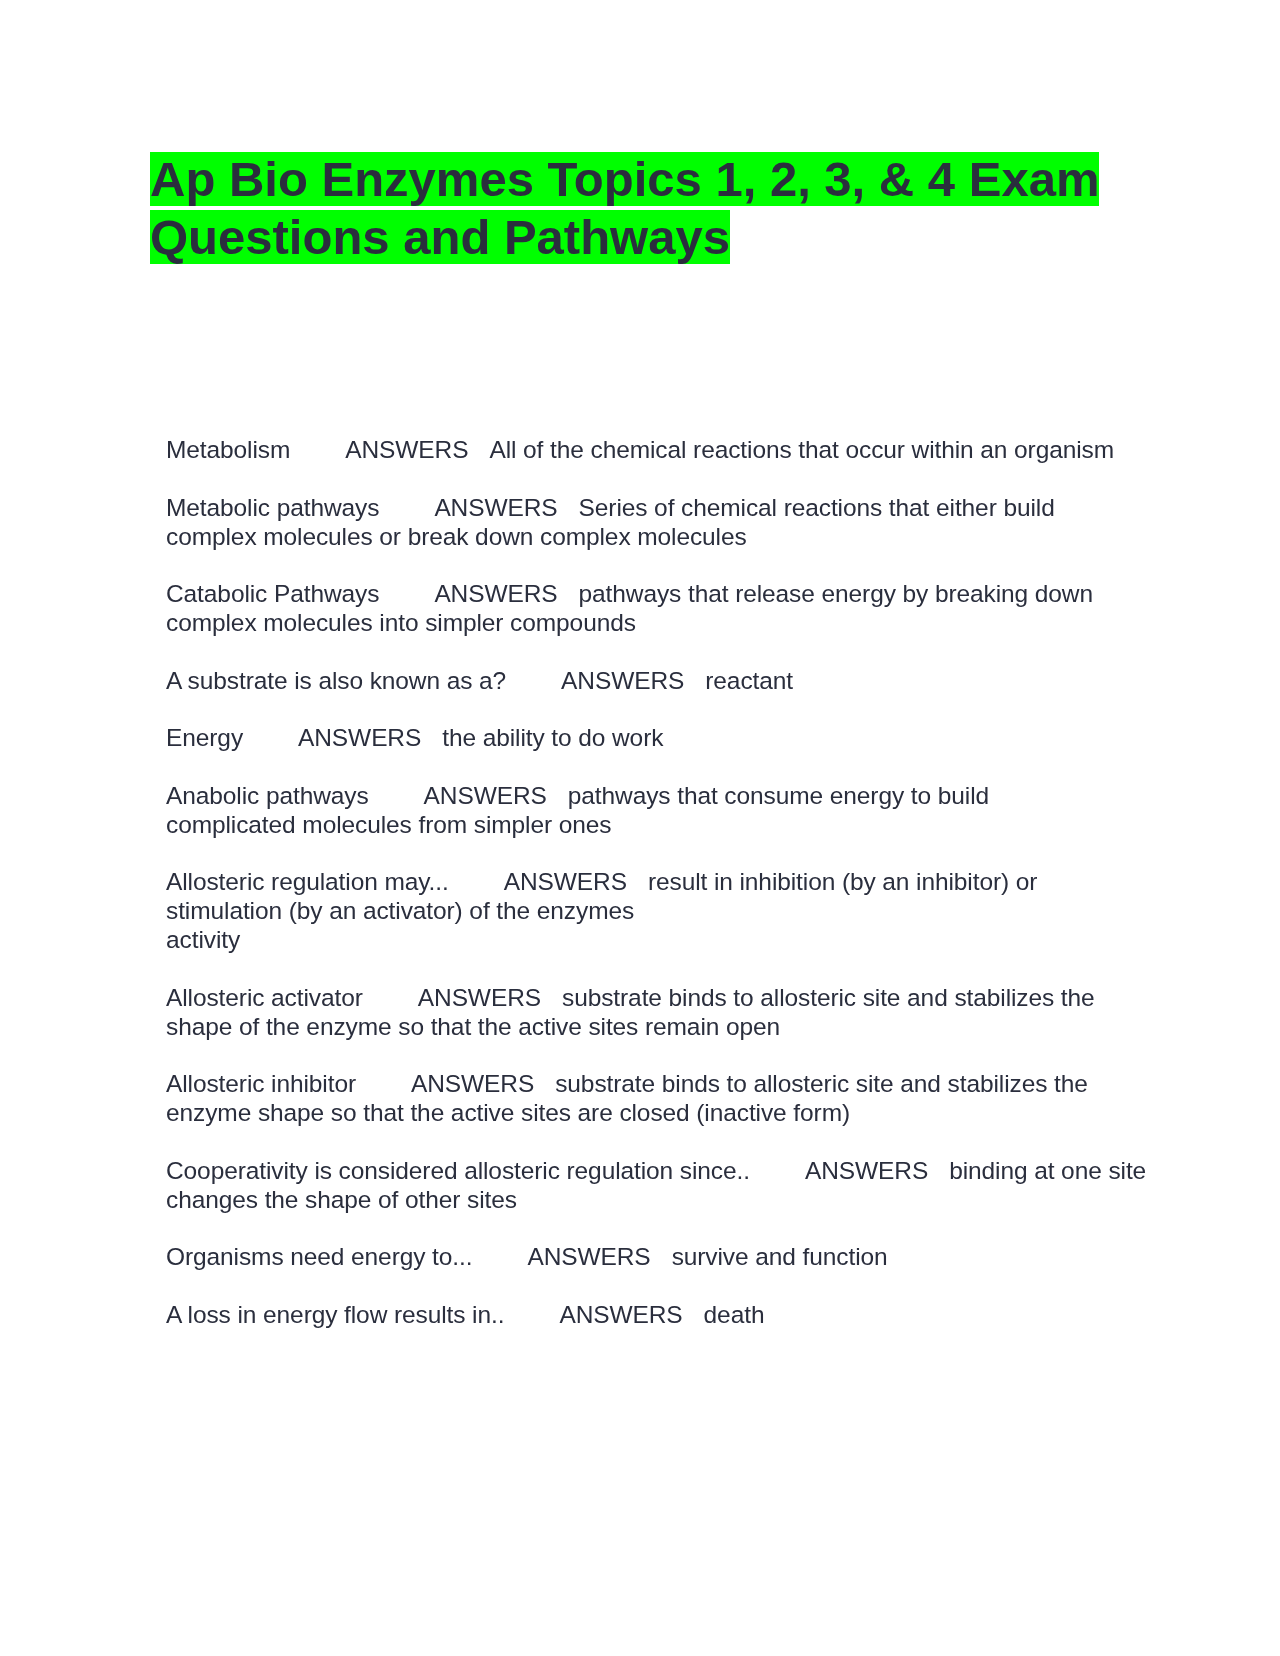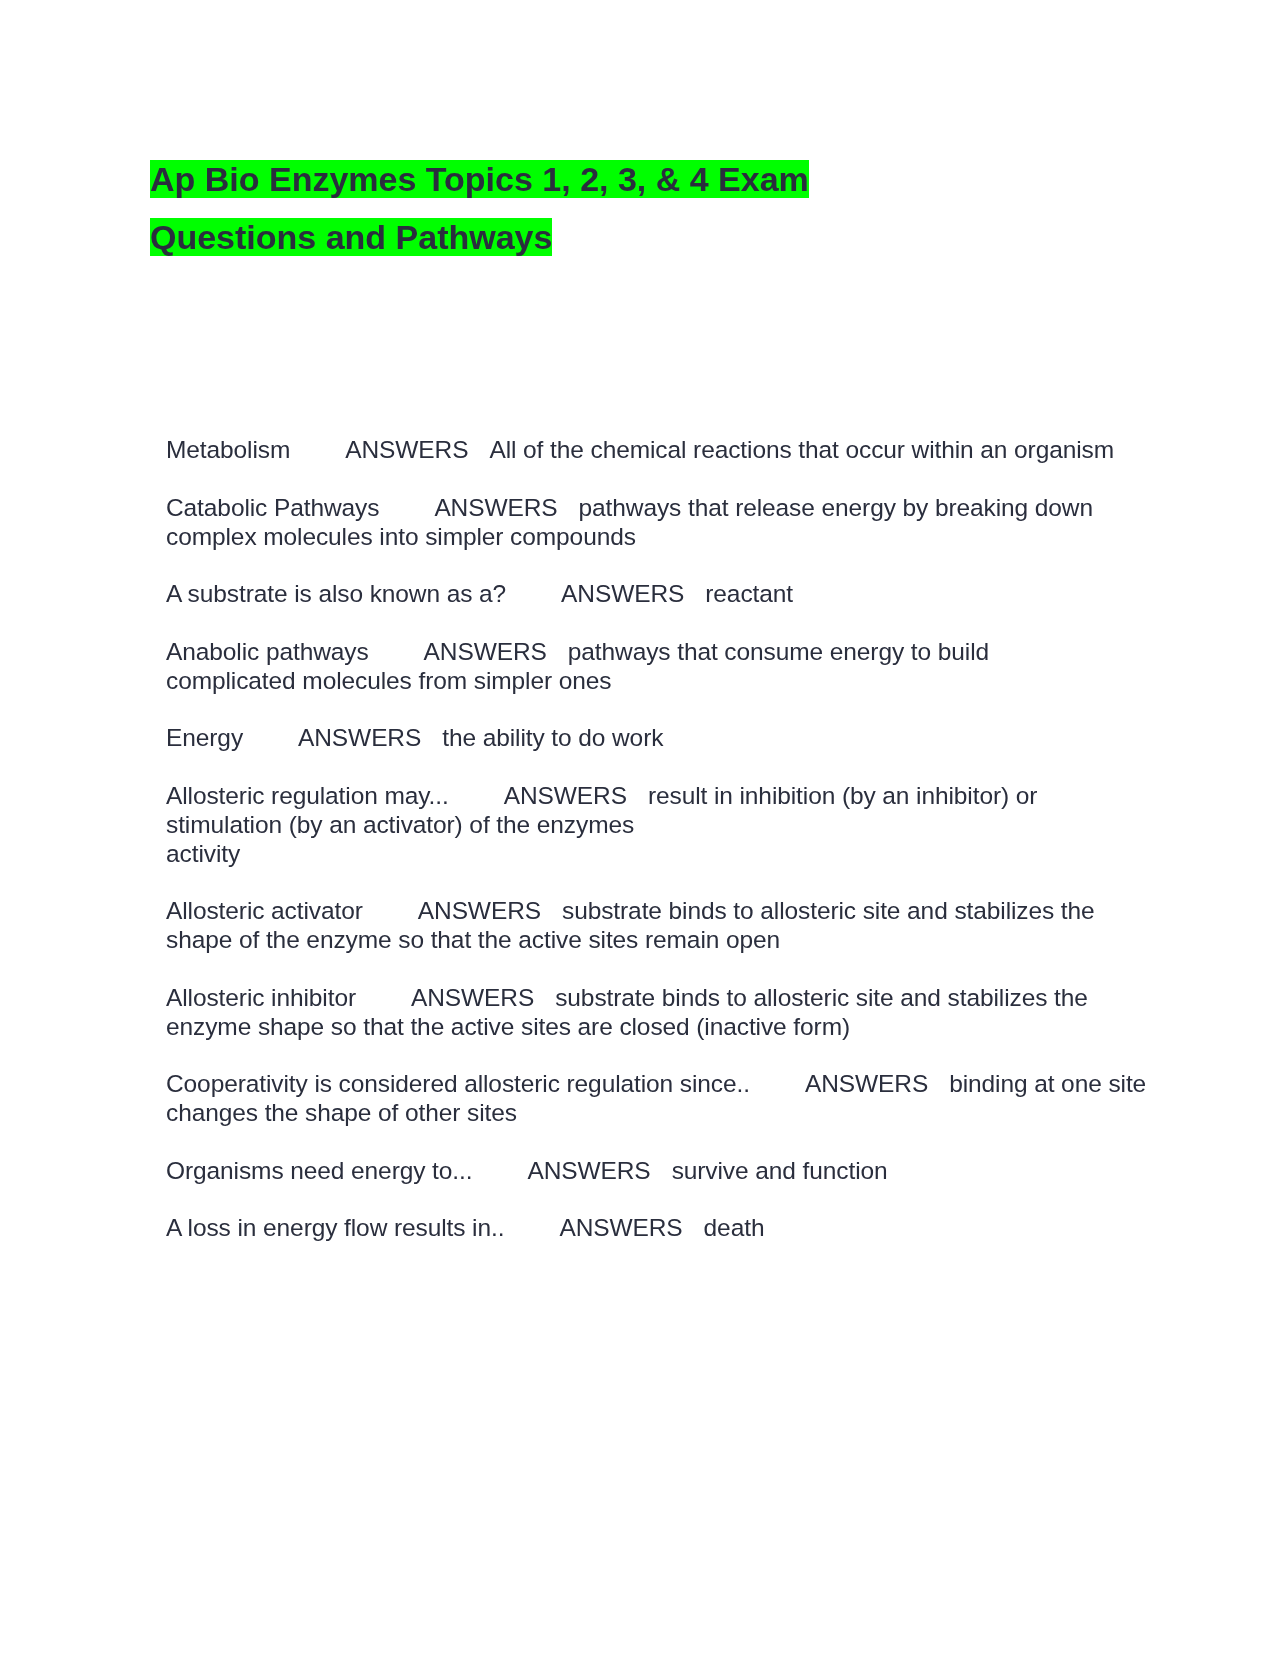--- a/index.html
+++ b/index.html
@@ -18,21 +18,21 @@
     .page {
       position: absolute;
       left: 150px;
       top: 150px;
       width: 990px;
     }
     .title {
       margin: 0;
       font-family: "Liberation Sans", sans-serif;
       font-weight: bold;
-      font-size: 34px;
+      font-size: 49px;
       line-height: 58px;
       color: #2a2e3d;
     }
     .title span {
       background: #00ff00;
       box-decoration-break: clone;
       -webkit-box-decoration-break: clone;
     }
     .qa-list {
       position: absolute;
@@ -53,28 +53,29 @@
   </style>
 </head>
 <body>
 
 <div class="page">
   <h1 class="title"><span>Ap Bio Enzymes Topics 1, 2, 3, &amp; 4 Exam</span><br><span>Questions and Pathways</span></h1>
 
   <div class="qa-list">
     <p class="qa"><span>Metabolism</span><span class="gap-lg"></span><span>ANSWERS</span><span class="gap-sm"></span><span>All of the chemical reactions that occur within an organism</span></p>
 
+    <p class="qa" style="width:900px"><span>Metabolic pathways</span><span class="gap-lg"></span><span>ANSWERS</span><span class="gap-sm"></span><span>Series of chemical reactions that either build complex molecules or break down complex molecules</span></p>
 
     <p class="qa" style="width:960px"><span>Catabolic Pathways</span><span class="gap-lg"></span><span>ANSWERS</span><span class="gap-sm"></span><span>pathways that release energy by breaking down complex molecules into simpler compounds</span></p>
 
     <p class="qa"><span>A substrate is also known as a?</span><span class="gap-lg"></span><span>ANSWERS</span><span class="gap-sm"></span><span>reactant</span></p>
 
+    <p class="qa"><span>Energy</span><span class="gap-lg"></span><span>ANSWERS</span><span class="gap-sm"></span><span>the ability to do work</span></p>
+
     <p class="qa" style="width:880px"><span>Anabolic pathways</span><span class="gap-lg"></span><span>ANSWERS</span><span class="gap-sm"></span><span>pathways that consume energy to build complicated molecules from simpler ones</span></p>
-
-    <p class="qa"><span>Energy</span><span class="gap-lg"></span><span>ANSWERS</span><span class="gap-sm"></span><span>the ability to do work</span></p>
 
     <p class="qa" style="width:930px"><span>Allosteric regulation may...</span><span class="gap-lg"></span><span>ANSWERS</span><span class="gap-sm"></span><span>result in inhibition (by an inhibitor) or stimulation (by an activator) of the enzymes
 activity</span></p>
 
     <p class="qa" style="width:985px"><span>Allosteric activator</span><span class="gap-lg"></span><span>ANSWERS</span><span class="gap-sm"></span><span>substrate binds to allosteric site and stabilizes the shape of the enzyme so that the active sites remain open</span></p>
 
     <p class="qa" style="width:980px"><span>Allosteric inhibitor</span><span class="gap-lg"></span><span>ANSWERS</span><span class="gap-sm"></span><span>substrate binds to allosteric site and stabilizes the enzyme shape so that the active sites are closed (inactive form)</span></p>
 
 
     <p class="qa" style="width:995px"><span>Cooperativity is considered allosteric regulation since..</span><span class="gap-lg"></span><span>ANSWERS</span><span class="gap-sm"></span><span>binding at one site changes the shape of other sites</span></p>

